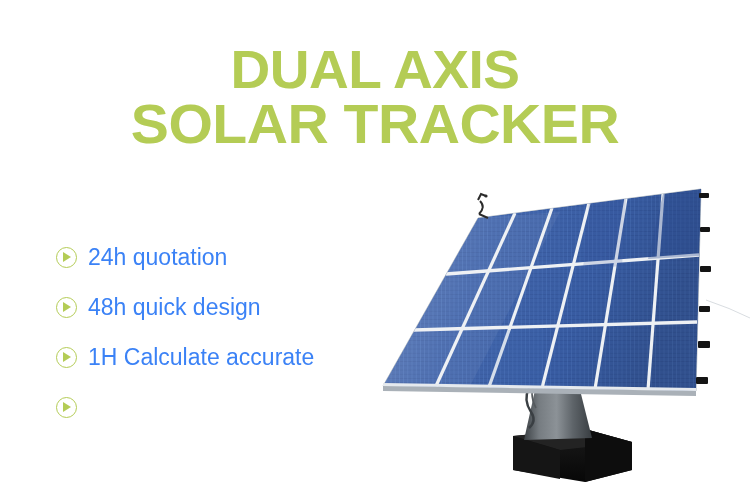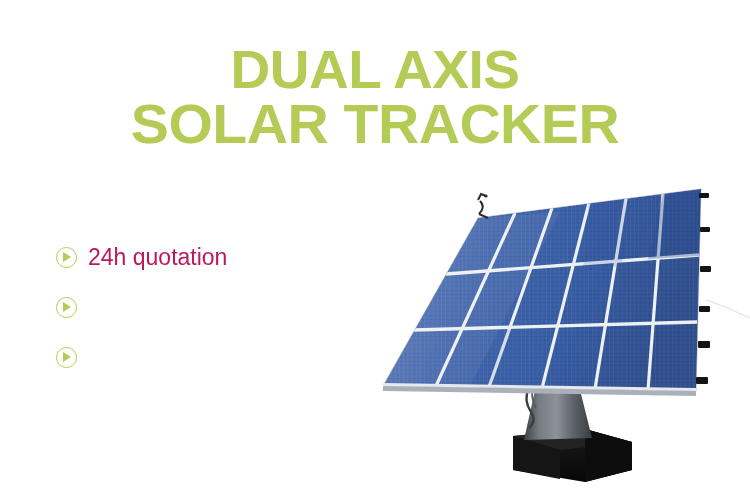--- a/index.html
+++ b/index.html
@@ -75,21 +75,21 @@
     position:absolute;
     left:6px;top:50%;
     transform:translateY(-50%);
     width:0;height:0;
     border-top:5px solid transparent;
     border-bottom:5px solid transparent;
     border-left:8px solid #b4cc55;
   }
   .feature-label{
     font-size:23px;
-    color:#be185d;
+    color:#3b82f6;
     font-family:"Liberation Sans","DejaVu Sans",sans-serif;
     white-space:pre;
     line-height:1;
   }
 
   
   .tracker-art{
     position:absolute;
     left:0;top:0;
     width:750px;height:488px;
@@ -209,19 +209,24 @@
     <span class="hl-line hl-line-2">SOLAR TRACKER</span>
   </div>
 
   <ul class="feature-list">
     <li class="feature-item">
       <span class="bullet-icon"></span>
       <span class="feature-label">24h quotation</span>
     </li>
     <li class="feature-item">
       <span class="bullet-icon"></span>
+      <span class="feature-label">48h quick design</span>
+    </li>
+    <li class="feature-item">
+      <span class="bullet-icon"></span>
+      <span class="feature-label">1H Calculate accurate</span>
     </li>
     <li class="feature-item">
       <span class="bullet-icon"></span>
     </li>
   </ul>
 
 </div>
 
 </body></html>

